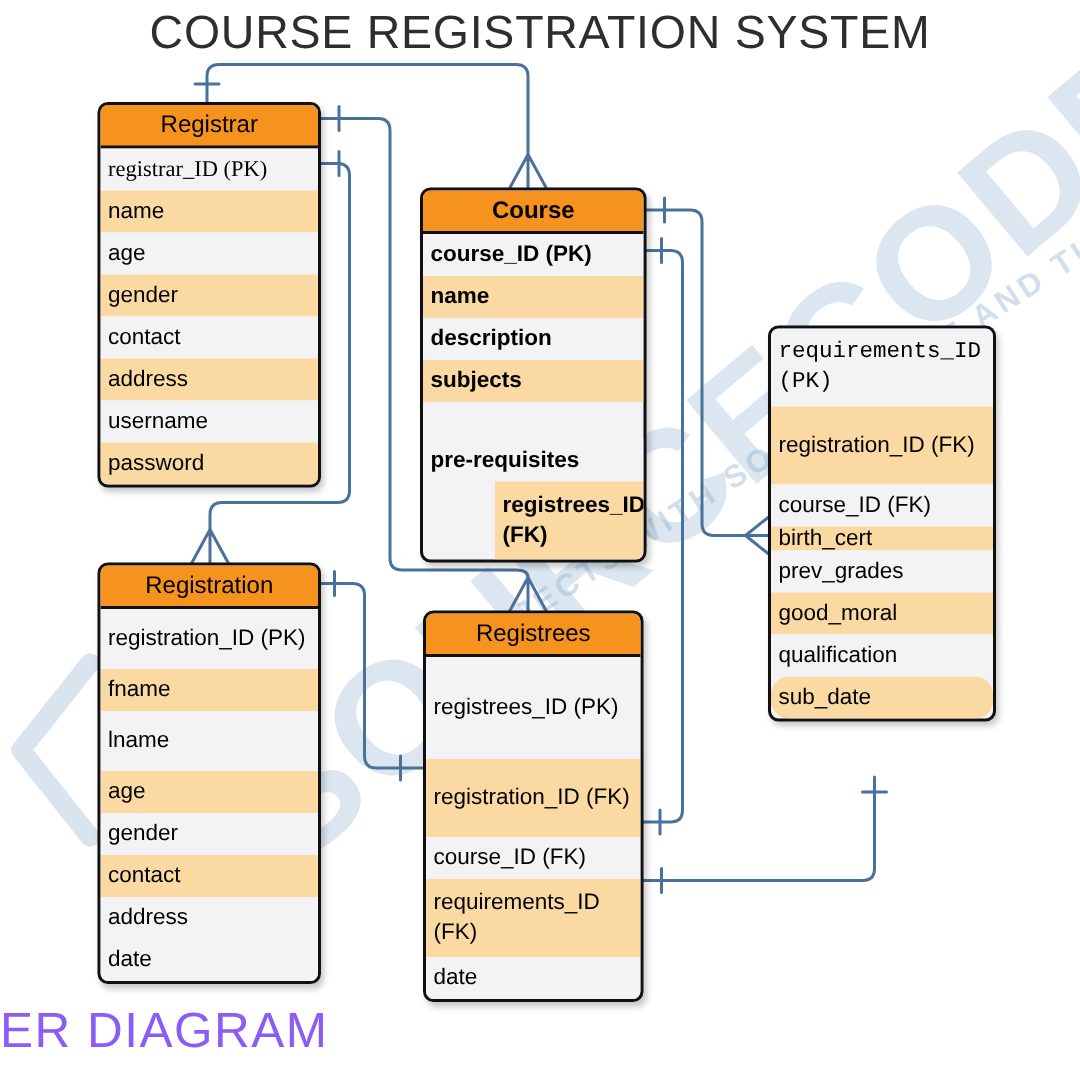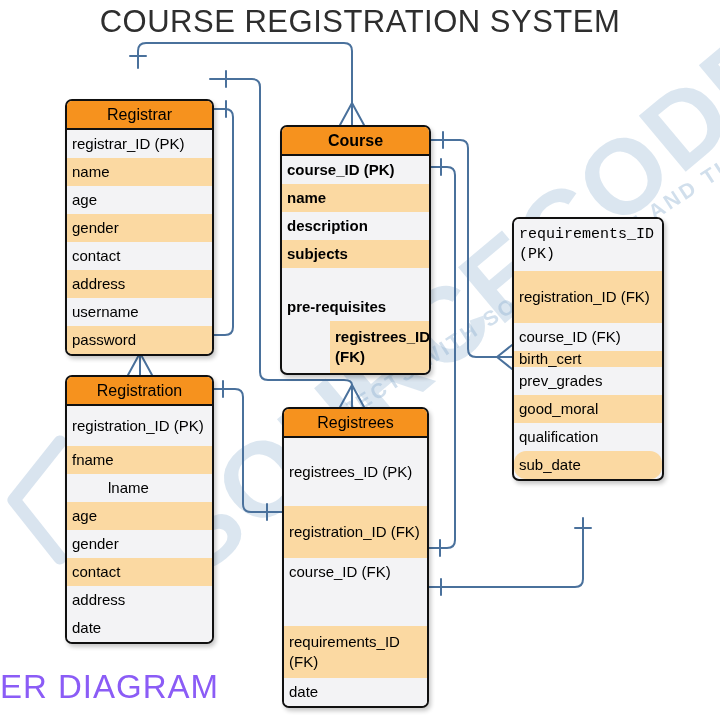--- a/index.html
+++ b/index.html
@@ -80,23 +80,23 @@
     <path d="M223 381 V397 M267 504 V520"></path>
   </g>
 
   <g>
     <path d="M583 518 V579 Q583 587 575 587 H425"></path>
     <path d="M575 528 H591 M441 579 V595"></path>
   </g>
 </svg>
 
 <div class="layer" id="entity-layer">
-    <div class="entity" style="left: 65px; top: 68px; width: 145px; margin-top: 31px;">
+    <div class="entity" style="left: 65px; top: 68px; width: 145px;">
       <div class="entity-header">Registrar</div>
-      <div class="field-row row-white" style="height: 28px;">registrar_ID (PK)</div>
+      <div class="field-row row-white" style="height: 28px; font-family: Liberation Serif, serif;">registrar_ID (PK)</div>
       <div class="field-row row-orange" style="height: 28px;">name</div>
       <div class="field-row row-white" style="height: 28px;">age</div>
       <div class="field-row row-orange" style="height: 28px;">gender</div>
       <div class="field-row row-white" style="height: 28px;">contact</div>
       <div class="field-row row-orange" style="height: 28px;">address</div>
       <div class="field-row row-white" style="height: 28px;">username</div>
       <div class="field-row row-orange" style="height: 28px;">password</div>
     </div>
     <div class="entity" style="left: 280px; top: 125px; width: 147px; font-weight: bold;">
       <div class="entity-header">Course</div>
@@ -114,31 +114,31 @@
       <div class="field-row row-orange" style="height: 16px;">birth_cert</div>
       <div class="field-row row-white" style="height: 28px;">prev_grades</div>
       <div class="field-row row-orange" style="height: 28px;">good_moral</div>
       <div class="field-row row-white" style="height: 28px;">qualification</div>
       <div class="field-row row-orange" style="height: 28px; border-radius: 12px;">sub_date</div>
     </div>
     <div class="entity" style="left: 65px; top: 375px; width: 145px;">
       <div class="entity-header">Registration</div>
       <div class="field-row row-white" style="height: 40px;">registration_ID (PK)</div>
       <div class="field-row row-orange" style="height: 28px;">fname</div>
-      <div class="field-row row-white" style="height: 28px; margin-left: 36px;">lname</div>
+      <div class="field-row row-white" style="height: 40px;">lname</div>
       <div class="field-row row-orange" style="height: 28px;">age</div>
       <div class="field-row row-white" style="height: 28px;">gender</div>
       <div class="field-row row-orange" style="height: 28px;">contact</div>
       <div class="field-row row-white" style="height: 28px;">address</div>
       <div class="field-row row-white" style="height: 28px;">date</div>
     </div>
     <div class="entity" style="left: 282px; top: 407px; width: 143px;">
       <div class="entity-header">Registrees</div>
       <div class="field-row row-white" style="height: 68px;">registrees_ID (PK)</div>
       <div class="field-row row-orange" style="height: 52px;">registration_ID (FK)</div>
       <div class="field-row row-white" style="height: 28px;">course_ID (FK)</div>
-      <div class="field-row row-orange" style="height: 52px; margin-top: 40px;">requirements_ID (FK)</div>
+      <div class="field-row row-orange" style="height: 52px;">requirements_ID (FK)</div>
       <div class="field-row row-white" style="height: 28px;">date</div>
     </div>
   </div>
 
 <div class="main-title">COURSE REGISTRATION SYSTEM</div>
 <div class="footer-title">ER DIAGRAM</div>
 
 </body></html>

